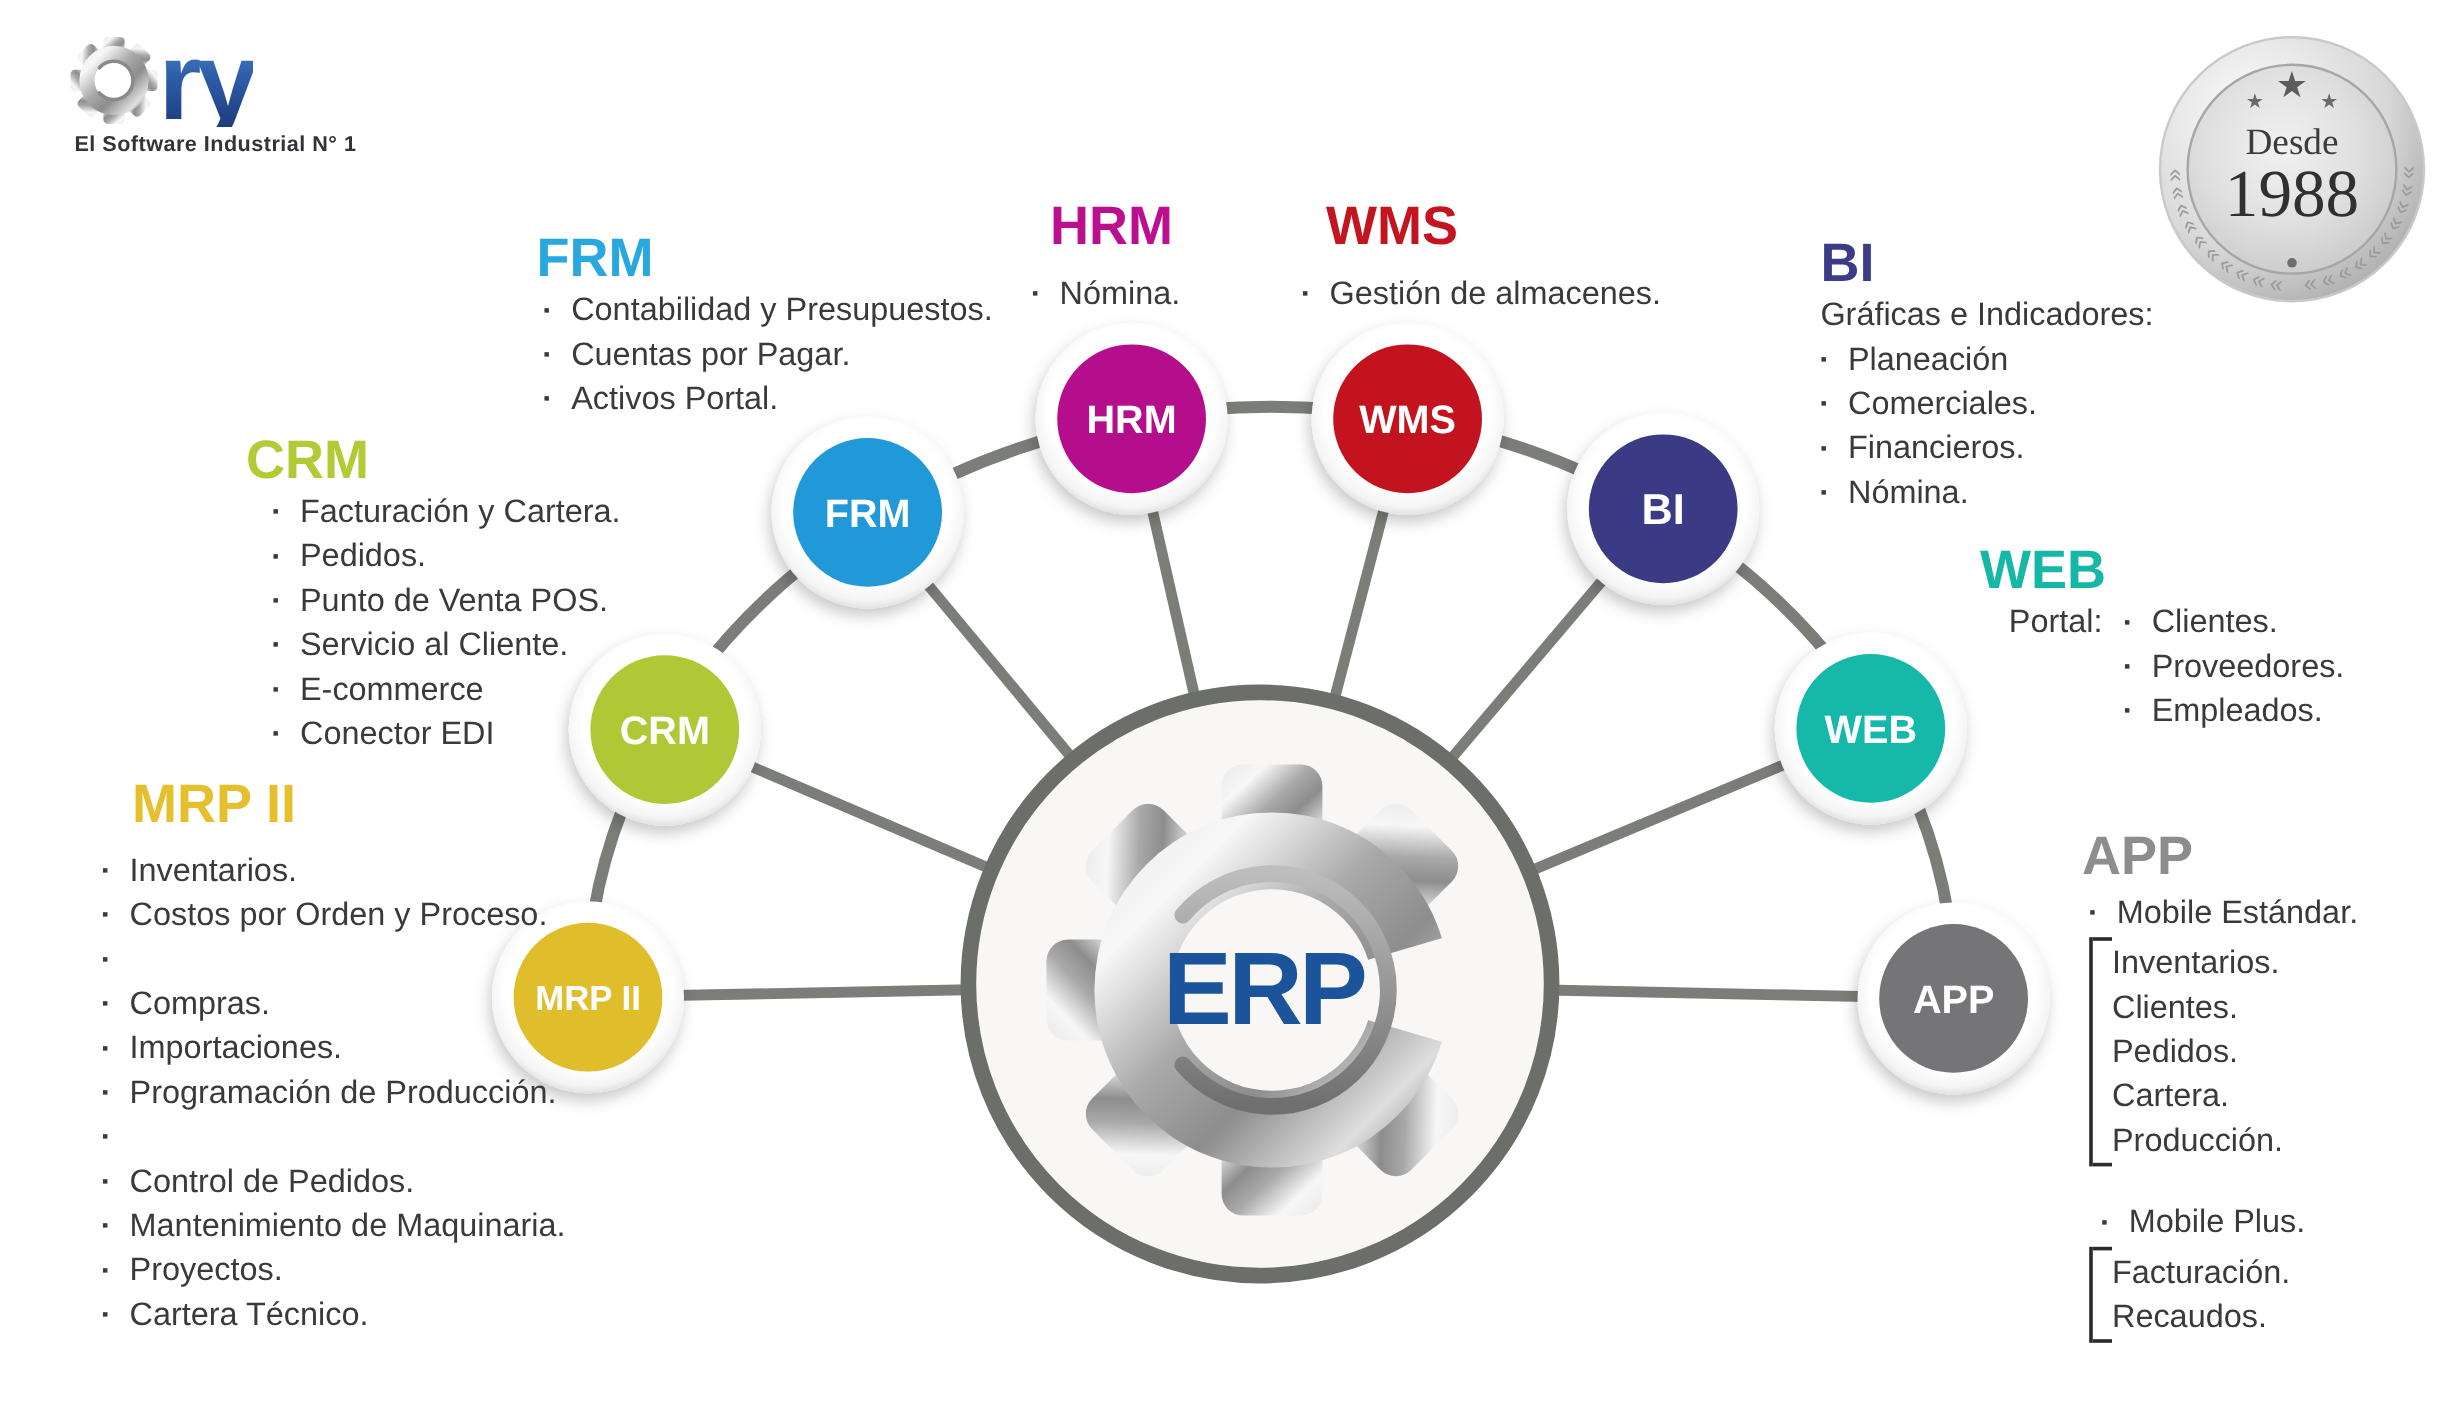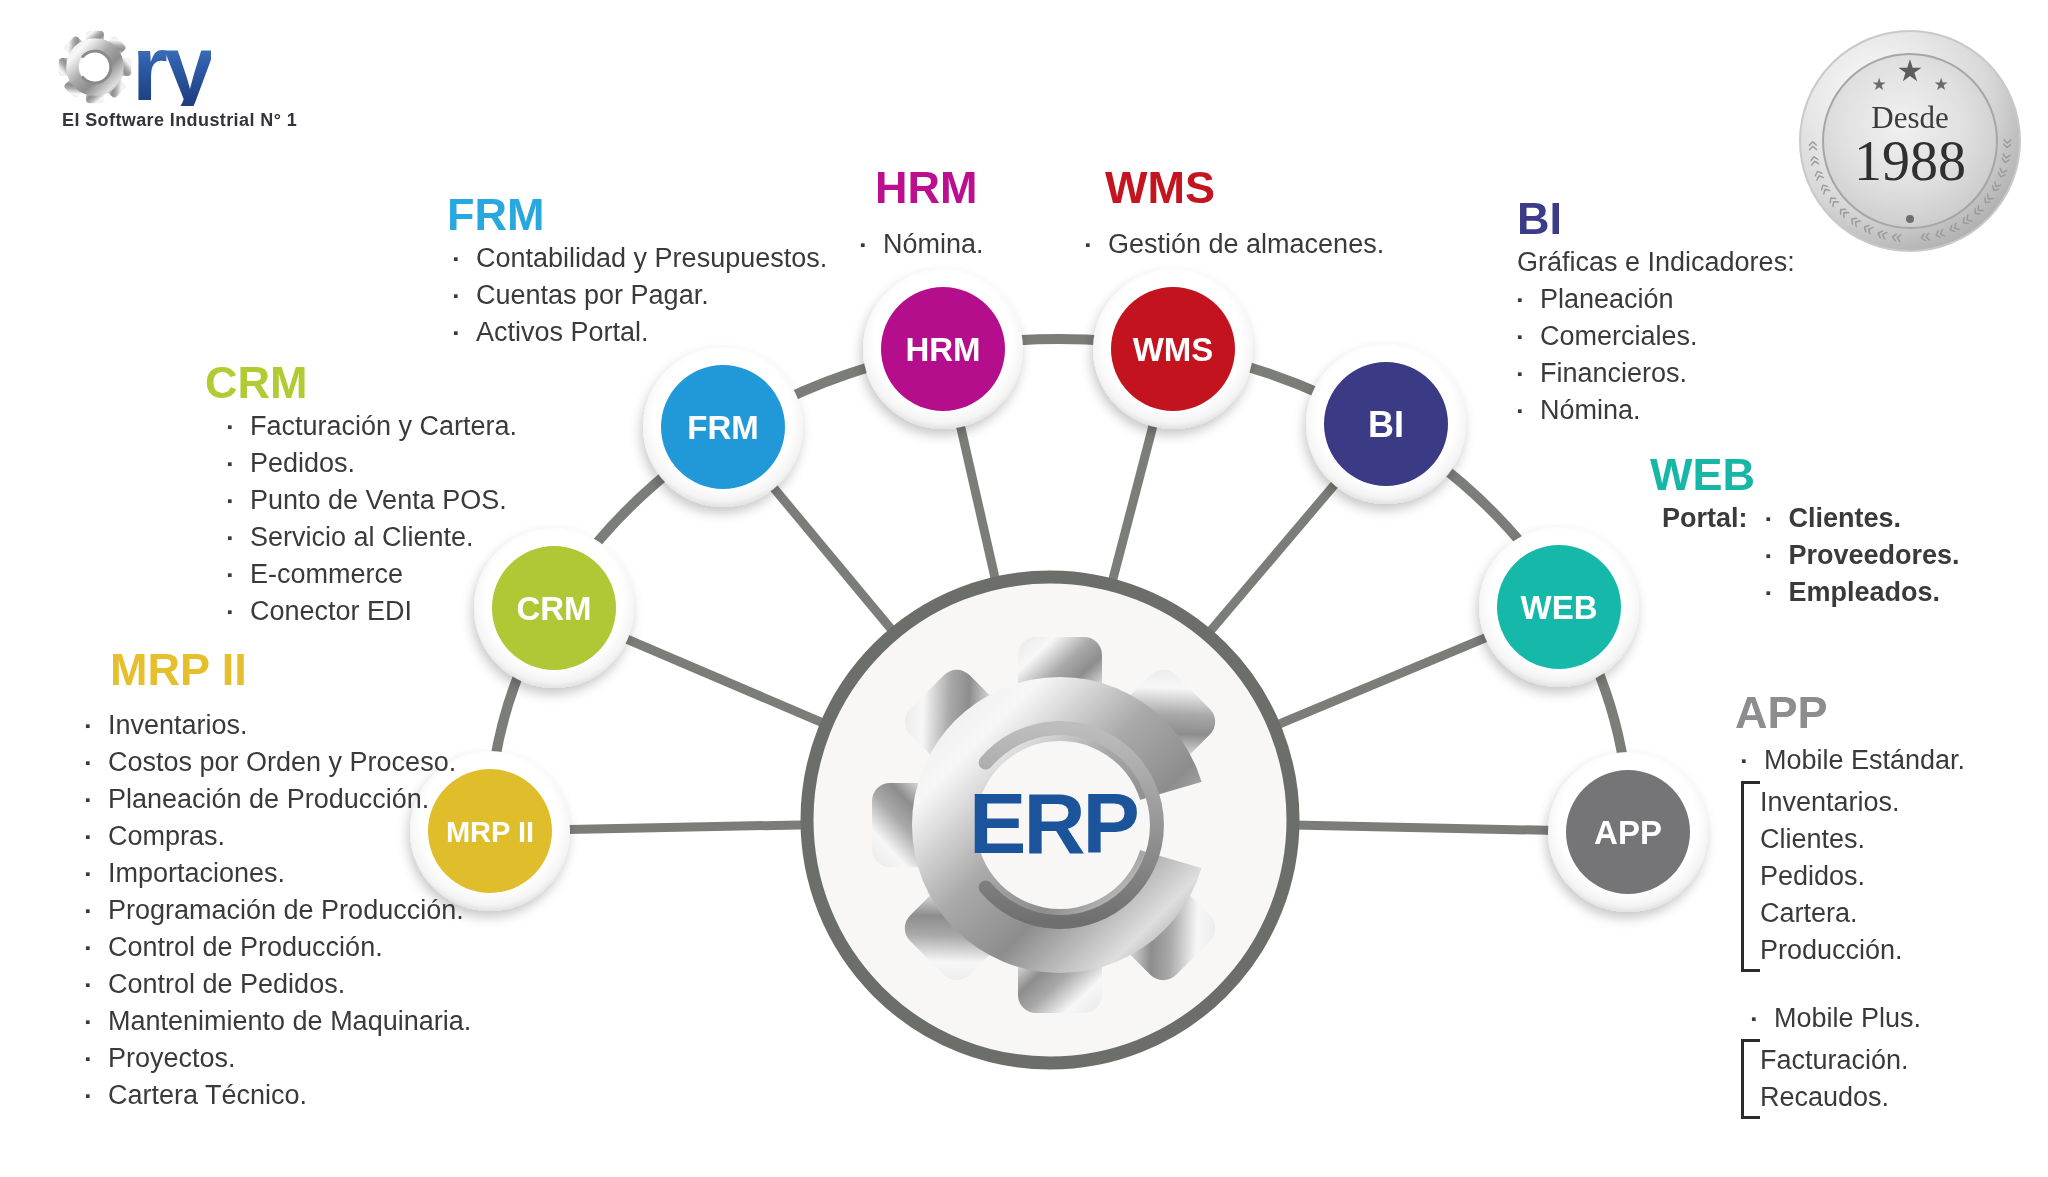--- a/index.html
+++ b/index.html
@@ -23,21 +23,21 @@
   .c-frm{color:#29a8e0;} .c-crm{color:#b2ca33;} .c-mrp{color:#e5bf2c;} .c-hrm{color:#bb0f90;}
   .c-wms{color:#c3141f;} .c-bi{color:#3b3b87;} .c-web{color:#16b7a7;} .c-app{color:#8d8d8f;}
 
   .mod-frm{left:447px;top:190px;} .mod-frm .items{padding-left:6px;}
   .mod-crm{left:205px;top:358px;} .mod-crm .items{margin-left:22px;}
   .mod-mrp{left:85px;top:645px;}  .mod-mrp h2{margin-left:25px;margin-bottom:12px;}
   .mod-hrm{left:860px;top:163px;} .mod-hrm h2{margin-left:15px;margin-bottom:13px;}
   .mod-wms{left:1085px;top:163px;}.mod-wms h2{margin-left:20px;margin-bottom:13px;}
   .mod-bi{left:1517px;top:194px;}
   .mod-web{left:1650px;top:450px;}
-  .portal-row{display:flex;margin-left:12px;font-weight:bold;}
+  .portal-row{display:flex;margin-left:24px;}
   .portal-label{margin-right:18px;}
   .mod-app{left:1735px;top:688px;} .mod-app h2{margin-bottom:4px;}
   .grp-title{display:flex;margin-left:6px;}
   .grp-title .dot{line-height:37px;}
   .bracket{margin-left:6px;margin-top:2px;position:relative;border-left:3px solid #2b2b2b;padding:3px 0 3px 16px;}
   .bracket:before,.bracket:after{content:"";position:absolute;left:0;width:16px;height:3px;background:#2b2b2b;}
   .bracket:before{top:0;} .bracket:after{bottom:0;}
   .grp-gap{height:28px;}
   .plus-indent{margin-left:16px;}
 
@@ -292,37 +292,35 @@
       <div class="it">
           <span class="dot">▪</span>
           <span>Inventarios.</span>
         </div>
       <div class="it">
           <span class="dot">▪</span>
           <span>Costos por Orden y Proceso.</span>
         </div>
       <div class="it">
           <span class="dot">▪</span>
-          <span>Planeación de Producción.</span>
         </div>
       <div class="it">
           <span class="dot">▪</span>
           <span>Compras.</span>
         </div>
       <div class="it">
           <span class="dot">▪</span>
           <span>Importaciones.</span>
         </div>
       <div class="it">
           <span class="dot">▪</span>
           <span>Programación de Producción.</span>
         </div>
       <div class="it">
           <span class="dot">▪</span>
-          <span>Control de Producción.</span>
         </div>
       <div class="it">
           <span class="dot">▪</span>
           <span>Control de Pedidos.</span>
         </div>
       <div class="it">
           <span class="dot">▪</span>
           <span>Mantenimiento de Maquinaria.</span>
         </div>
       <div class="it">

